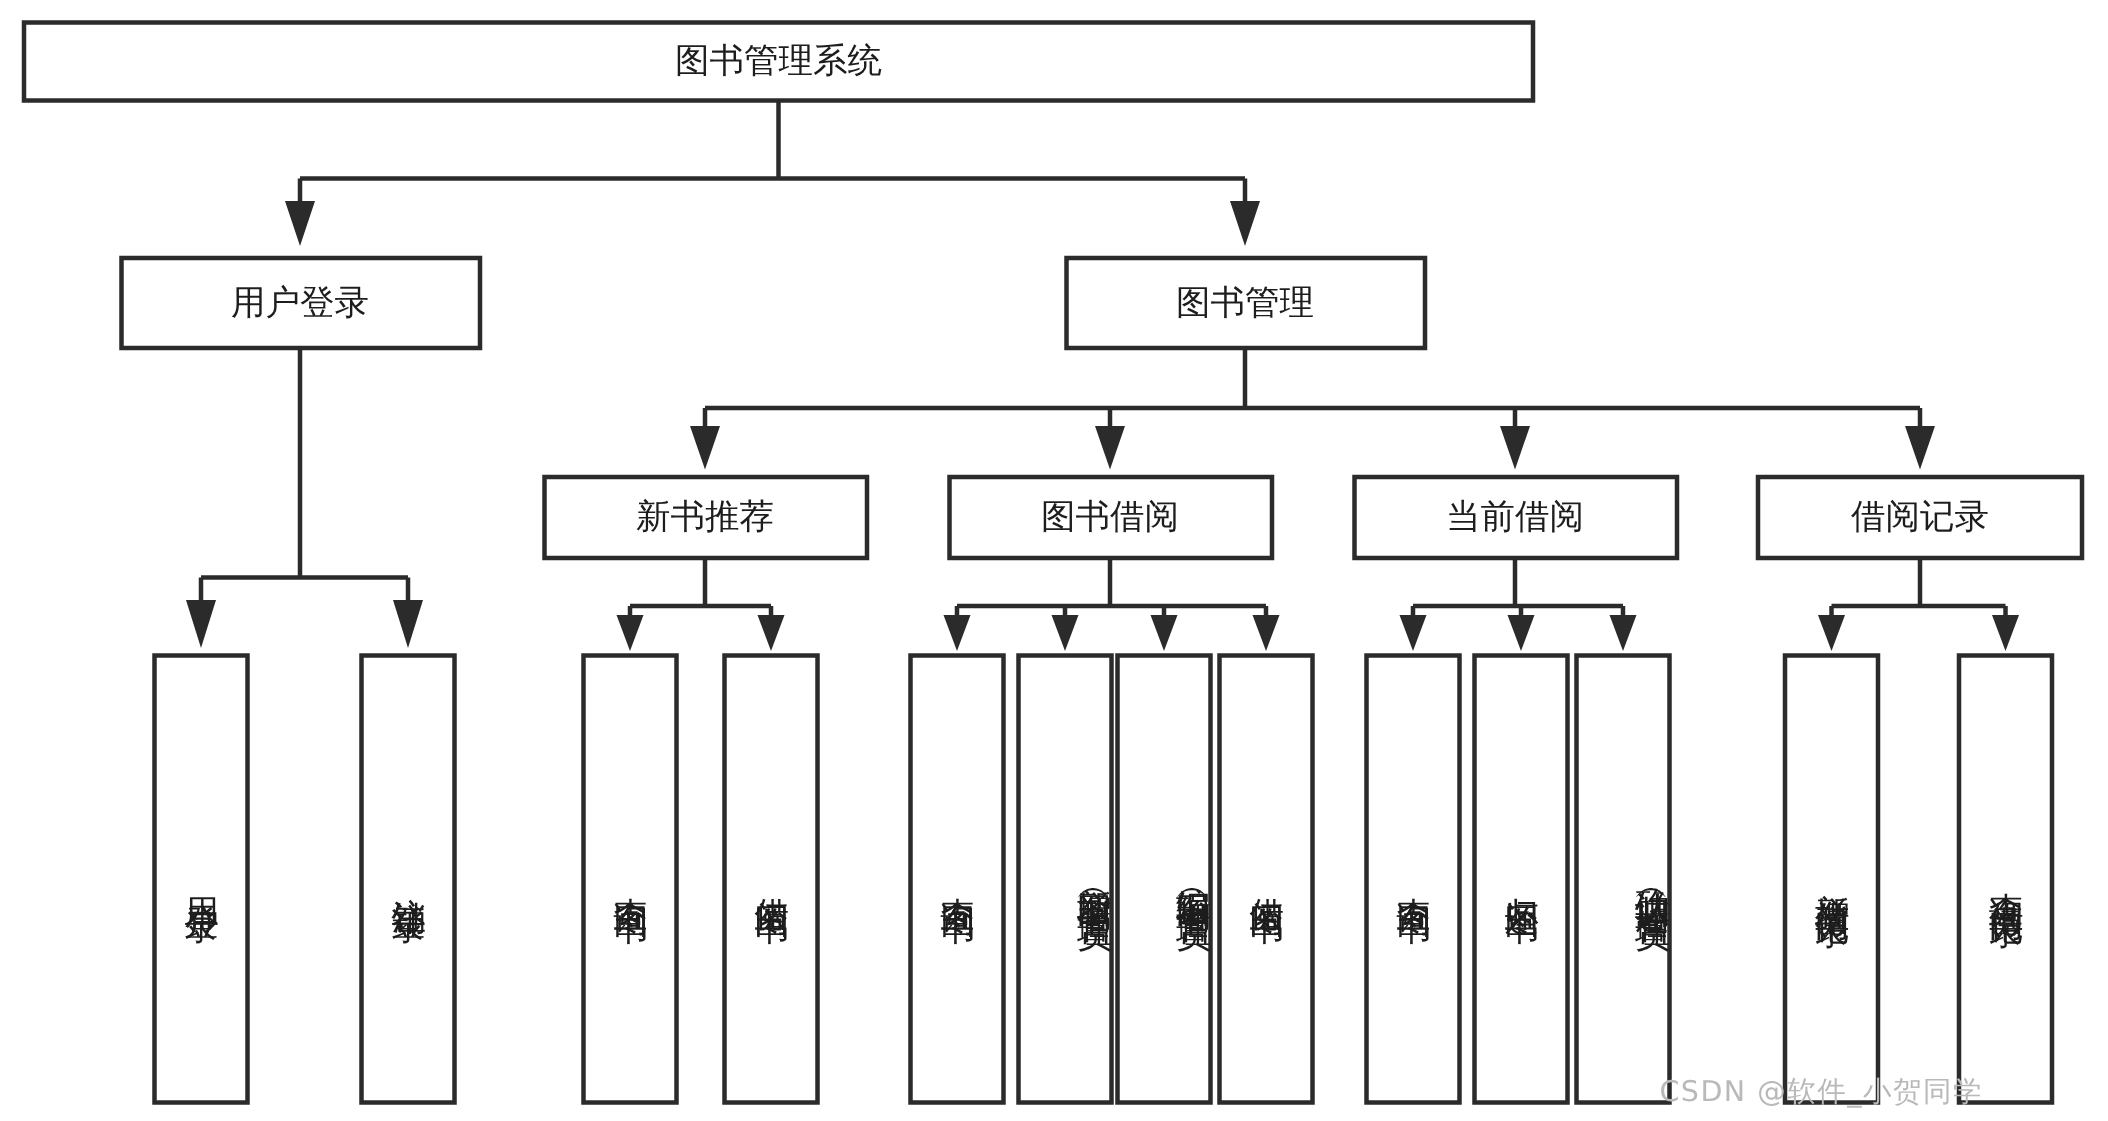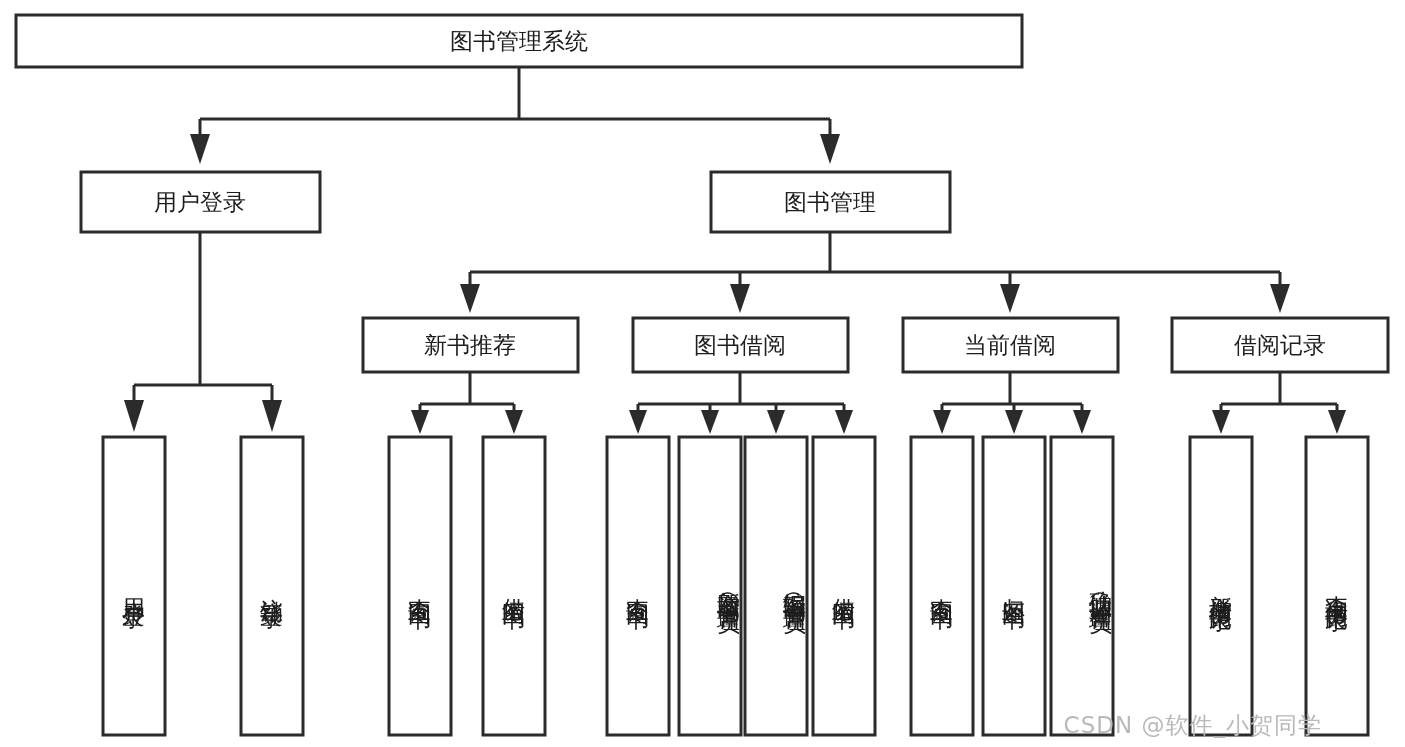--- a/index.html
+++ b/index.html
@@ -64,21 +64,21 @@
     align-items: center;
     justify-content: center;
     text-align: center;
     pointer-events: none;
   }
   #watermark {
     position: absolute;
     right: 8px;
     bottom: 6px;
     font-family: "DejaVu Sans", "Liberation Sans", sans-serif;
-    font-size: 23px;
+    font-size: 19px;
     color: #b9b9b9;
     white-space: nowrap;
     letter-spacing: 1px;
     margin-left: 12px;
   }
 </style>
 </head>
 <body>
 
 <div id="diagram-root">

